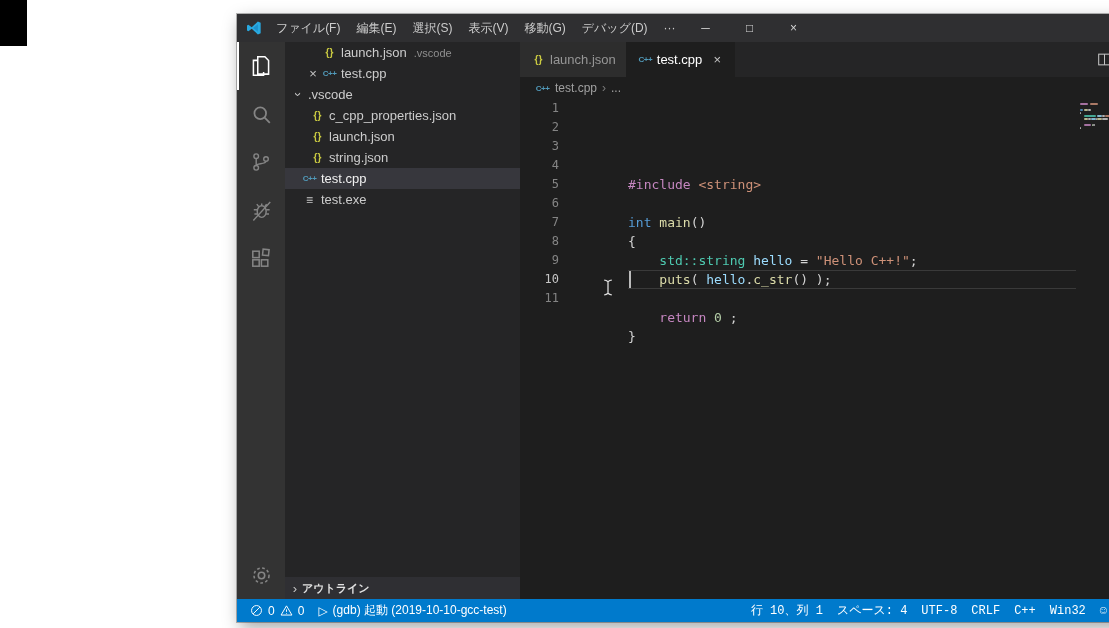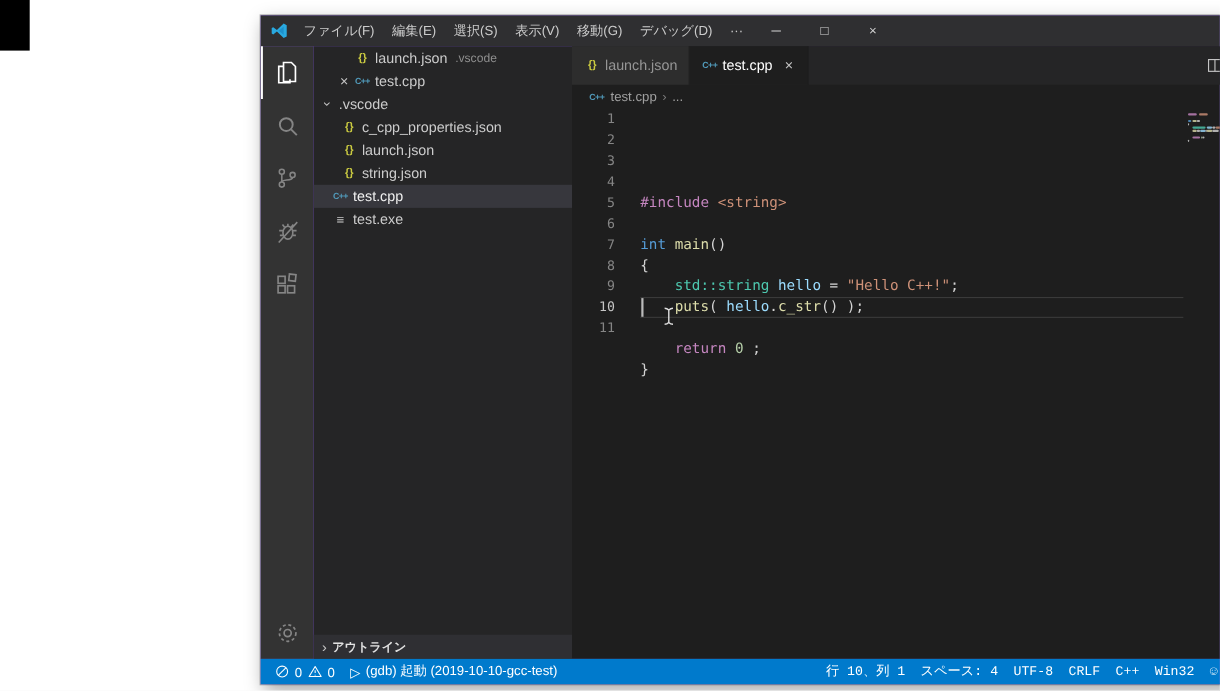--- a/index.html
+++ b/index.html
@@ -62,21 +62,21 @@
   .tab-close{margin-left:8px;color:#c5c5c5;font-size:13px;width:14px;text-align:center;}
   .tab-actions{margin-left:auto;display:flex;align-items:center;gap:12px;padding-right:14px;color:#c5c5c5;font-size:14px;}
   .breadcrumb{height:22px;flex:0 0 22px;display:flex;align-items:center;font-size:12px;color:#a0a0a0;padding-left:14px;}
   .bc-icon{display:flex;margin-right:4px;}
   .bc-sep{margin:0 5px;color:#7a7a7a;}
 
   .code-area{flex:1;display:flex;font-family:"DejaVu Sans Mono","Liberation Mono",monospace;font-size:13px;line-height:19px;position:relative;min-height:0;}
   .gutter{width:62px;flex:0 0 62px;color:#858585;text-align:right;font-size:12px;}
   .ln{height:19px;padding-right:23px;}
   .ln.active{color:#c6c6c6;}
-  .code{flex:1;position:relative;white-space:pre;color:#d4d4d4;overflow:hidden;}
+  .code{flex:1;position:relative;white-space:pre;color:#d4d4d4;overflow:hidden;margin-left:46px;}
   .code-line{height:19px;}
   .current-line{position:absolute;left:0;right:0;height:19px;border-top:1px solid #3a3a3a;border-bottom:1px solid #3a3a3a;box-sizing:border-box;}
   .caret{position:absolute;width:1.5px;height:17px;background:#bbbbbb;left:1px;}
   .minimap{width:62px;flex:0 0 62px;position:relative;}
   .mm-bar{position:absolute;height:2px;border-radius:1px;opacity:.8;}
   .scrollbar{width:14px;flex:0 0 14px;position:relative;}
   .scroll-thumb{position:absolute;left:2px;top:98px;width:10px;height:31px;background:#454545;}
 
   
   .status-bar{height:23px;flex:0 0 23px;background:#007acc;display:flex;align-items:center;color:#fff;font-size:12px;padding:0 10px 0 6px;}

